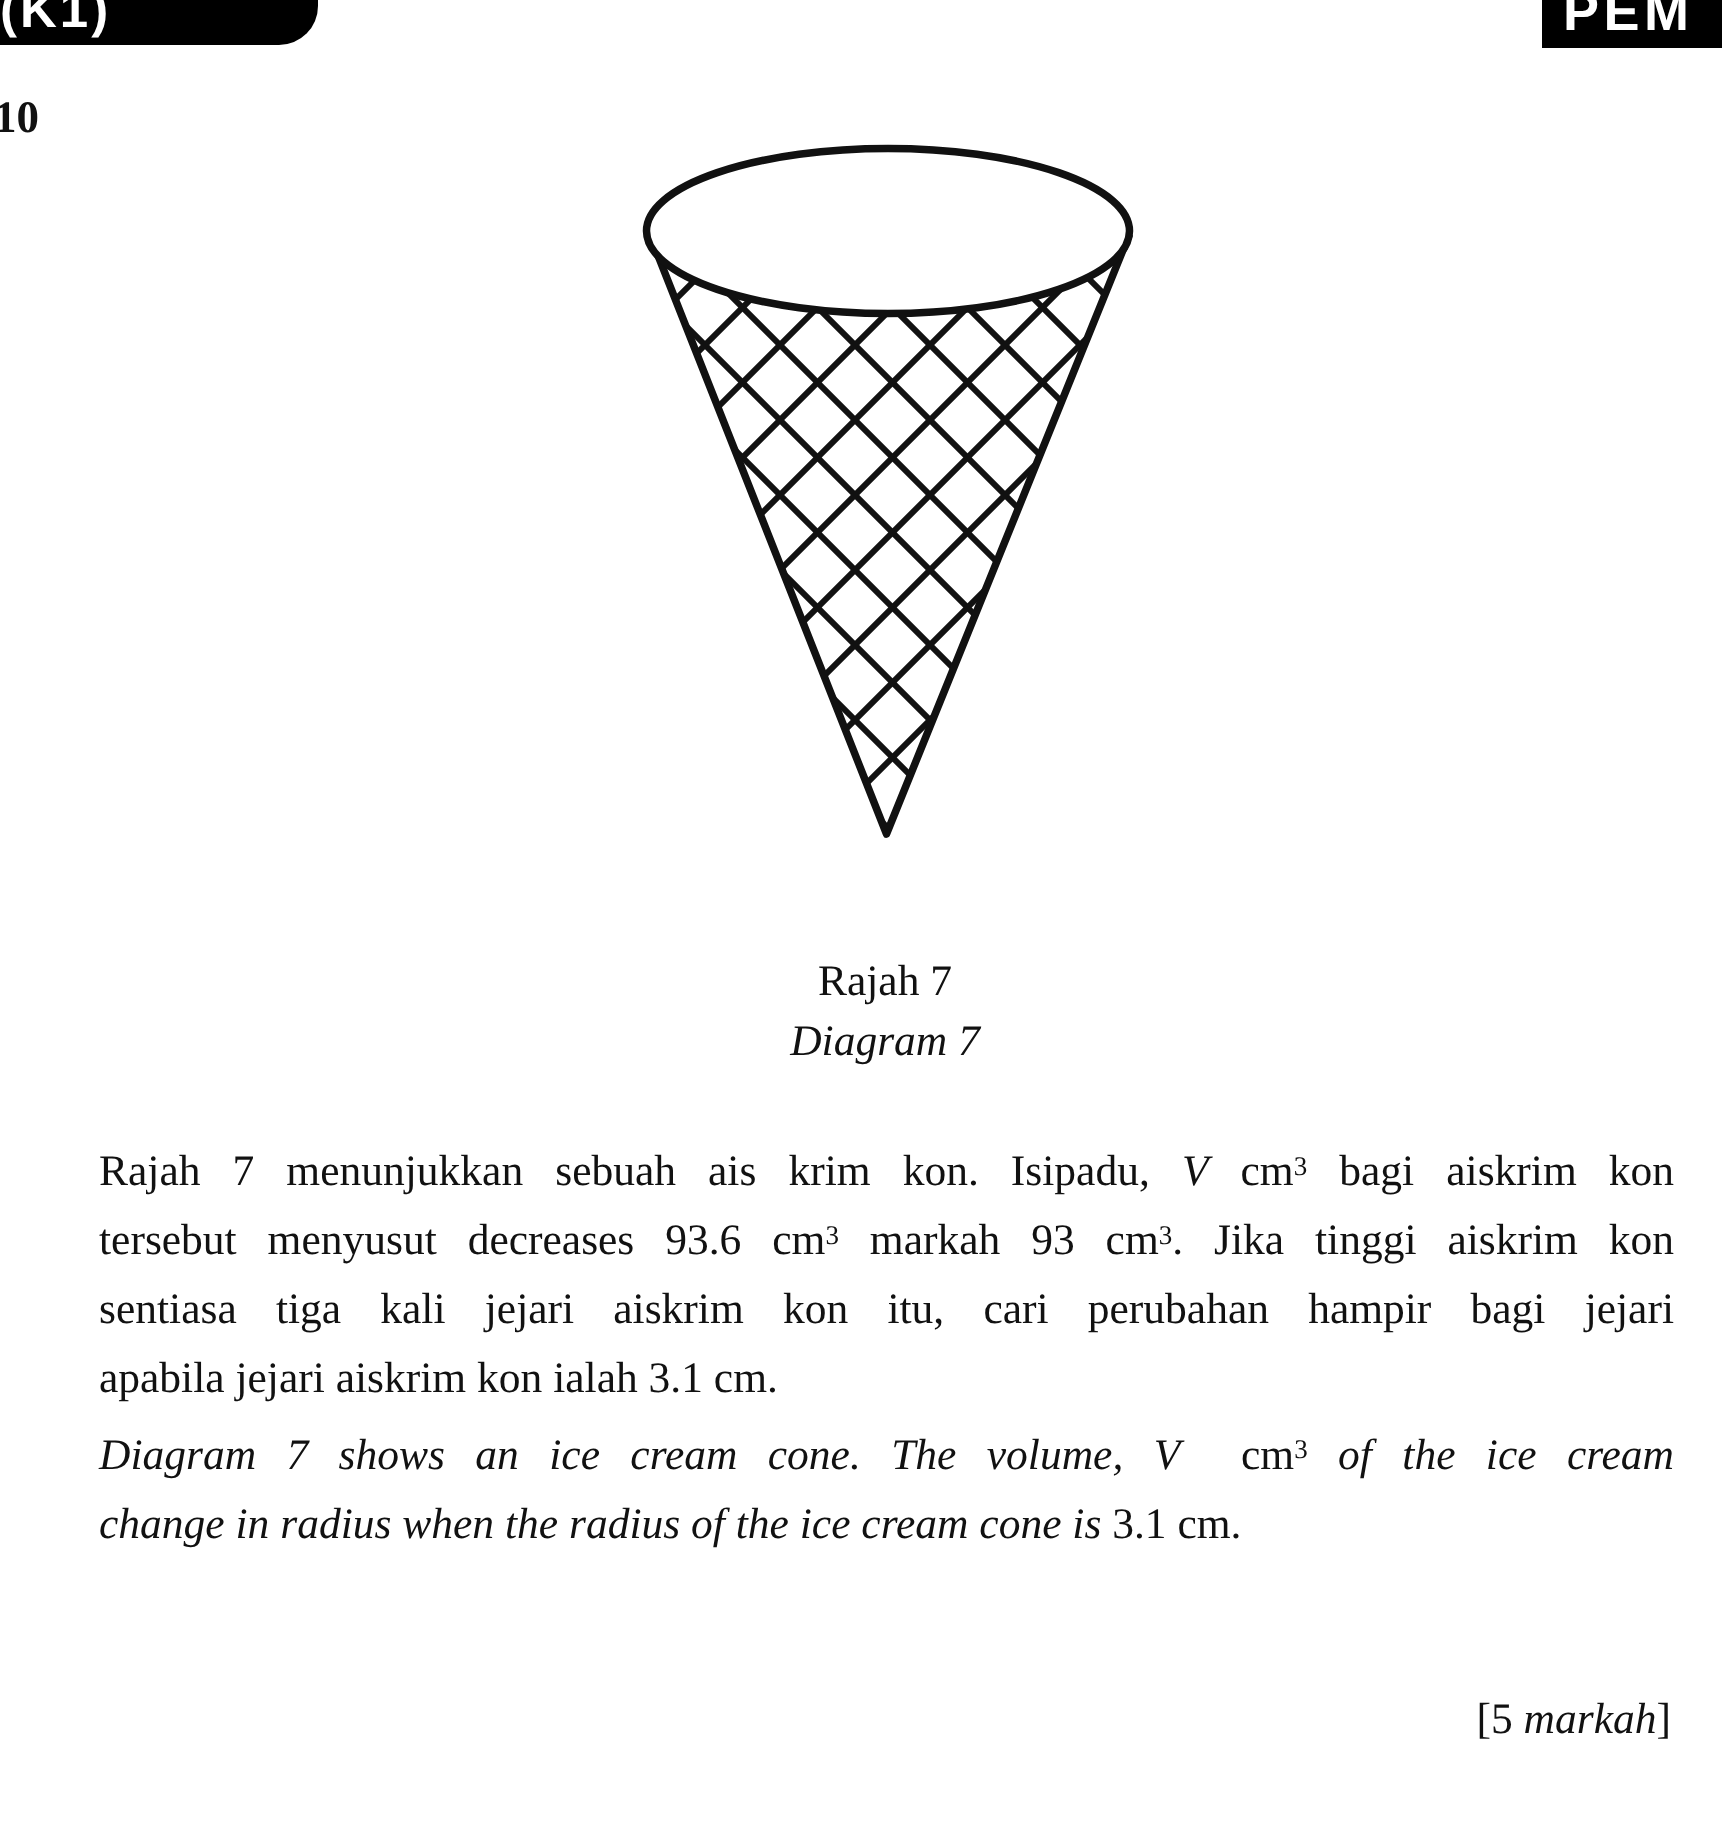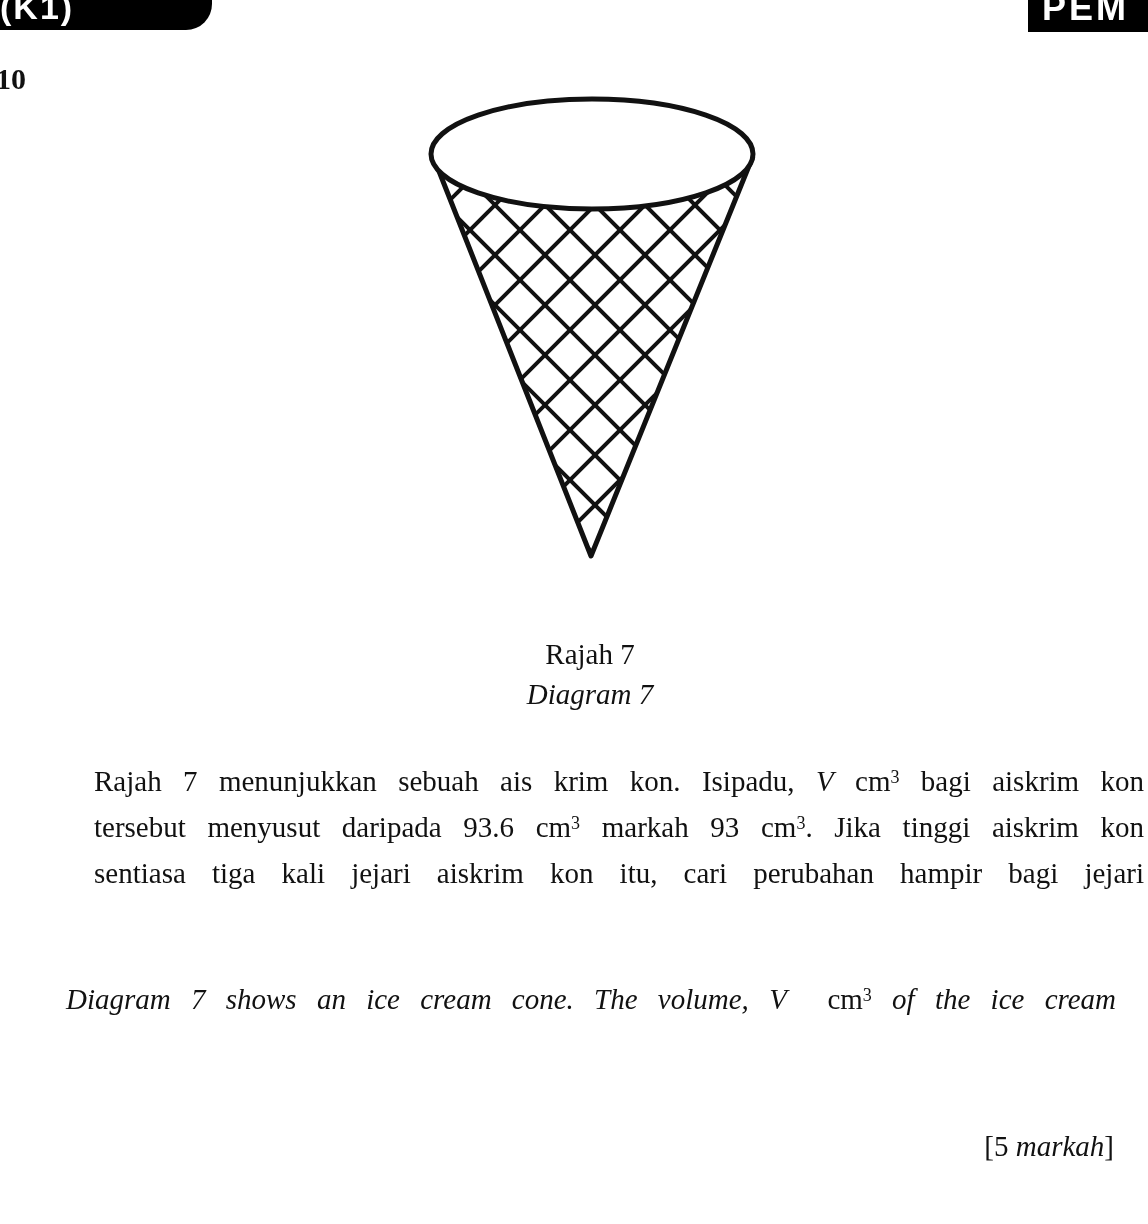--- a/index.html
+++ b/index.html
@@ -32,22 +32,22 @@
     position:absolute; left:0; width:1180px; text-align:center; font-size:29px;
   }
   .caption.malay { top:638px; }
   .caption.eng { top:678px; font-style:italic; }
   .para {
     position:absolute; left:66px; width:1050px; font-size:29px; line-height:46px;
     text-align:justify;
   }
   .para .line { display:block; text-align:justify; text-align-last:justify; white-space:nowrap; }
   .para .line.last { text-align-last:left; }
-  .malay-para { top:758px;margin-left:28px; }
-  .eng-para { top:976px; font-style:italic; }
+  .malay-para { top:758px; }
+  .eng-para { top:947px; font-style:italic; }
   .up { font-style:normal; }
   sup { font-size:18px; vertical-align:top; position:relative; top:-4px; }
   .marks {
     position:absolute; right:34px; top:1130px; font-size:29px;
   }
   .marks .i { font-style:italic; }
 </style>
 </head>
 <body>
 
@@ -108,33 +108,38 @@
 <div class="caption eng">Diagram 7</div>
 
 <div class="para malay-para">
   <span class="line">
     <span>Rajah 7 menunjukkan sebuah ais krim kon. Isipadu,</span>
     <i>V</i>
     <span>cm</span><sup>3</sup>
     <span>bagi aiskrim kon</span>
   </span>
   <span class="line">
-    <span>tersebut menyusut daripada</span>
+    <span>tersebut menyusut decreases</span>
     <span>93.6 cm</span><sup>3</sup>
     <span>markah</span>
     <span>93 cm</span><sup>3</sup><span>. Jika tinggi aiskrim kon</span>
   </span>
   <span class="line">sentiasa tiga kali jejari aiskrim kon itu, cari perubahan hampir bagi jejari</span>
+  <span class="line last">apabila jejari aiskrim kon ialah 3.1 cm.</span>
 </div>
 
 <div class="para eng-para">
   <span class="line">
     <span>Diagram 7 shows an ice cream cone. The volume,</span>
     <span>V</span>&nbsp;
     <span class="up">cm</span><sup class="up">3</sup>
     <span>of the ice cream</span>
   </span>
+  <span class="line last">
+    <span>change in radius when the radius of the ice cream cone is</span>
+    <span class="up">3.1 cm.</span>
+  </span>
 </div>
 
 <div class="marks">
   <span>[5</span>
   <span class="i">markah</span><span>]</span>
 </div>
 
 </body></html>

